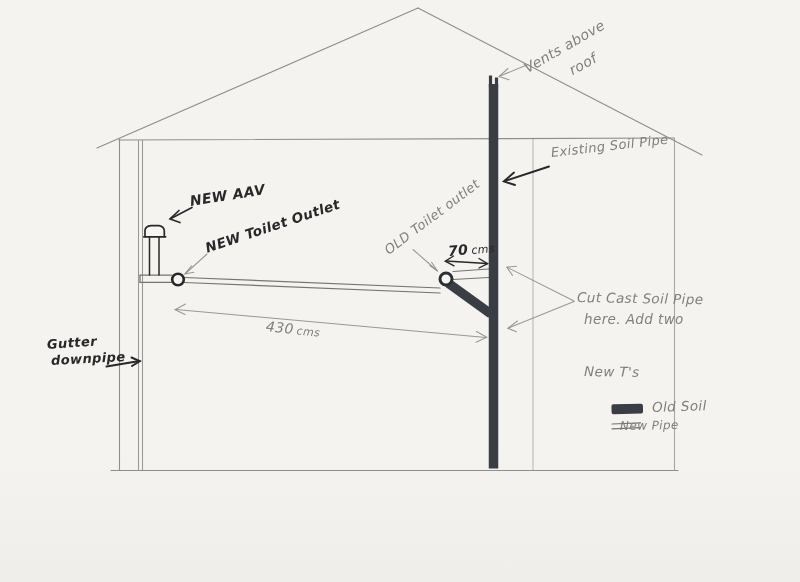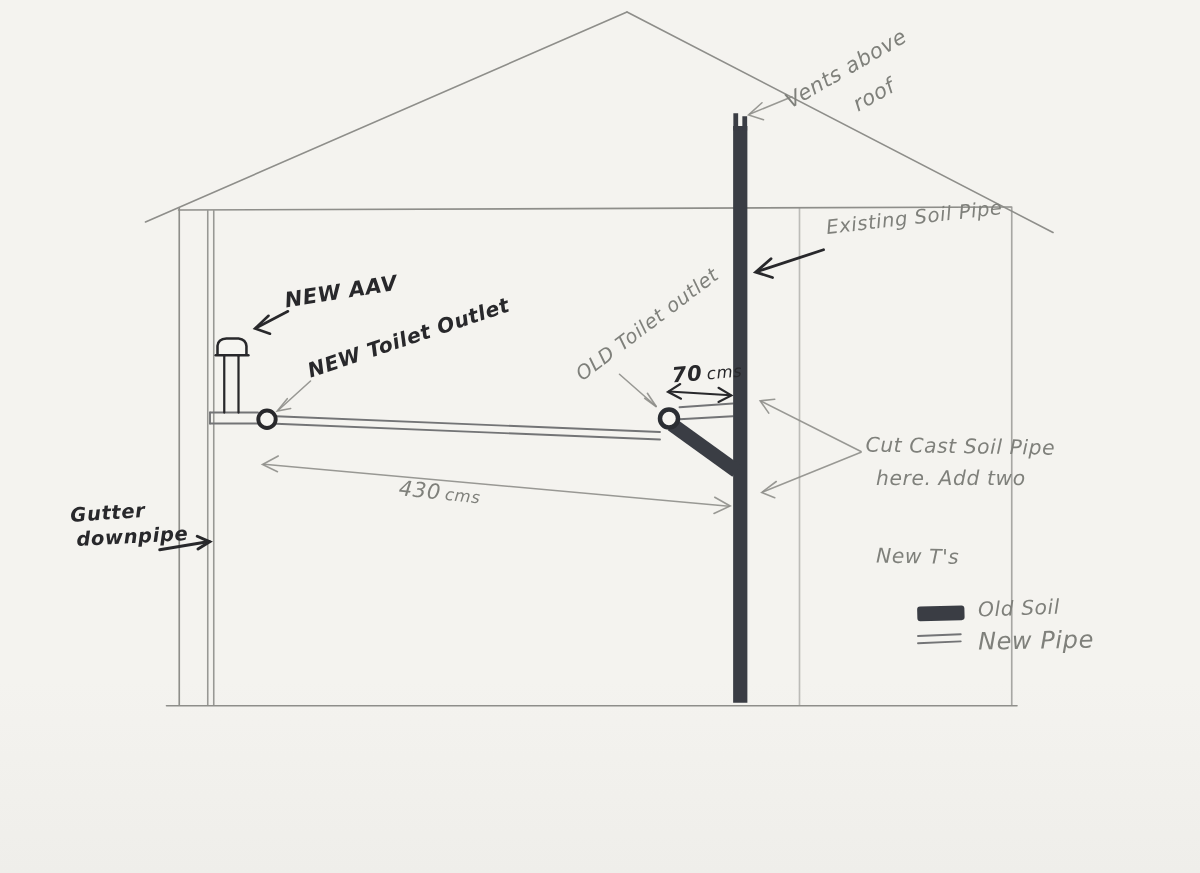--- a/index.html
+++ b/index.html
@@ -137,15 +137,15 @@
   </div>
 
   <div class="lbl ink-text" style="left:47px;top:338px;font-size:13px;transform:rotate(-4deg);">Gutter</div>
   <div class="lbl ink-text" style="left:51px;top:354px;font-size:13px;transform:rotate(-3deg);">downpipe</div>
 
   <div class="lbl pencil-text" style="left:577px;top:291px;font-size:13.5px;transform:rotate(1deg);">Cut Cast Soil Pipe</div>
   <div class="lbl pencil-text" style="left:584px;top:313px;font-size:13.5px;">here. Add two</div>
   <div class="lbl pencil-text" style="left:584px;top:349px;font-size:13.5px;transform:rotate(1deg);margin-top:16px;">New T's</div>
 
   <div class="lbl pencil-text" style="left:652px;top:401px;font-size:13.5px;transform:rotate(-2deg);">Old Soil</div>
-  <div class="lbl pencil-text" style="left:652px;top:420px;font-size:16px;transform:rotate(-1deg);">New Pipe</div>
+  <div class="lbl pencil-text" style="left:620px;top:420px;font-size:12px;transform:rotate(-1deg);">New Pipe</div>
 
 </div>
 
 </body></html>

